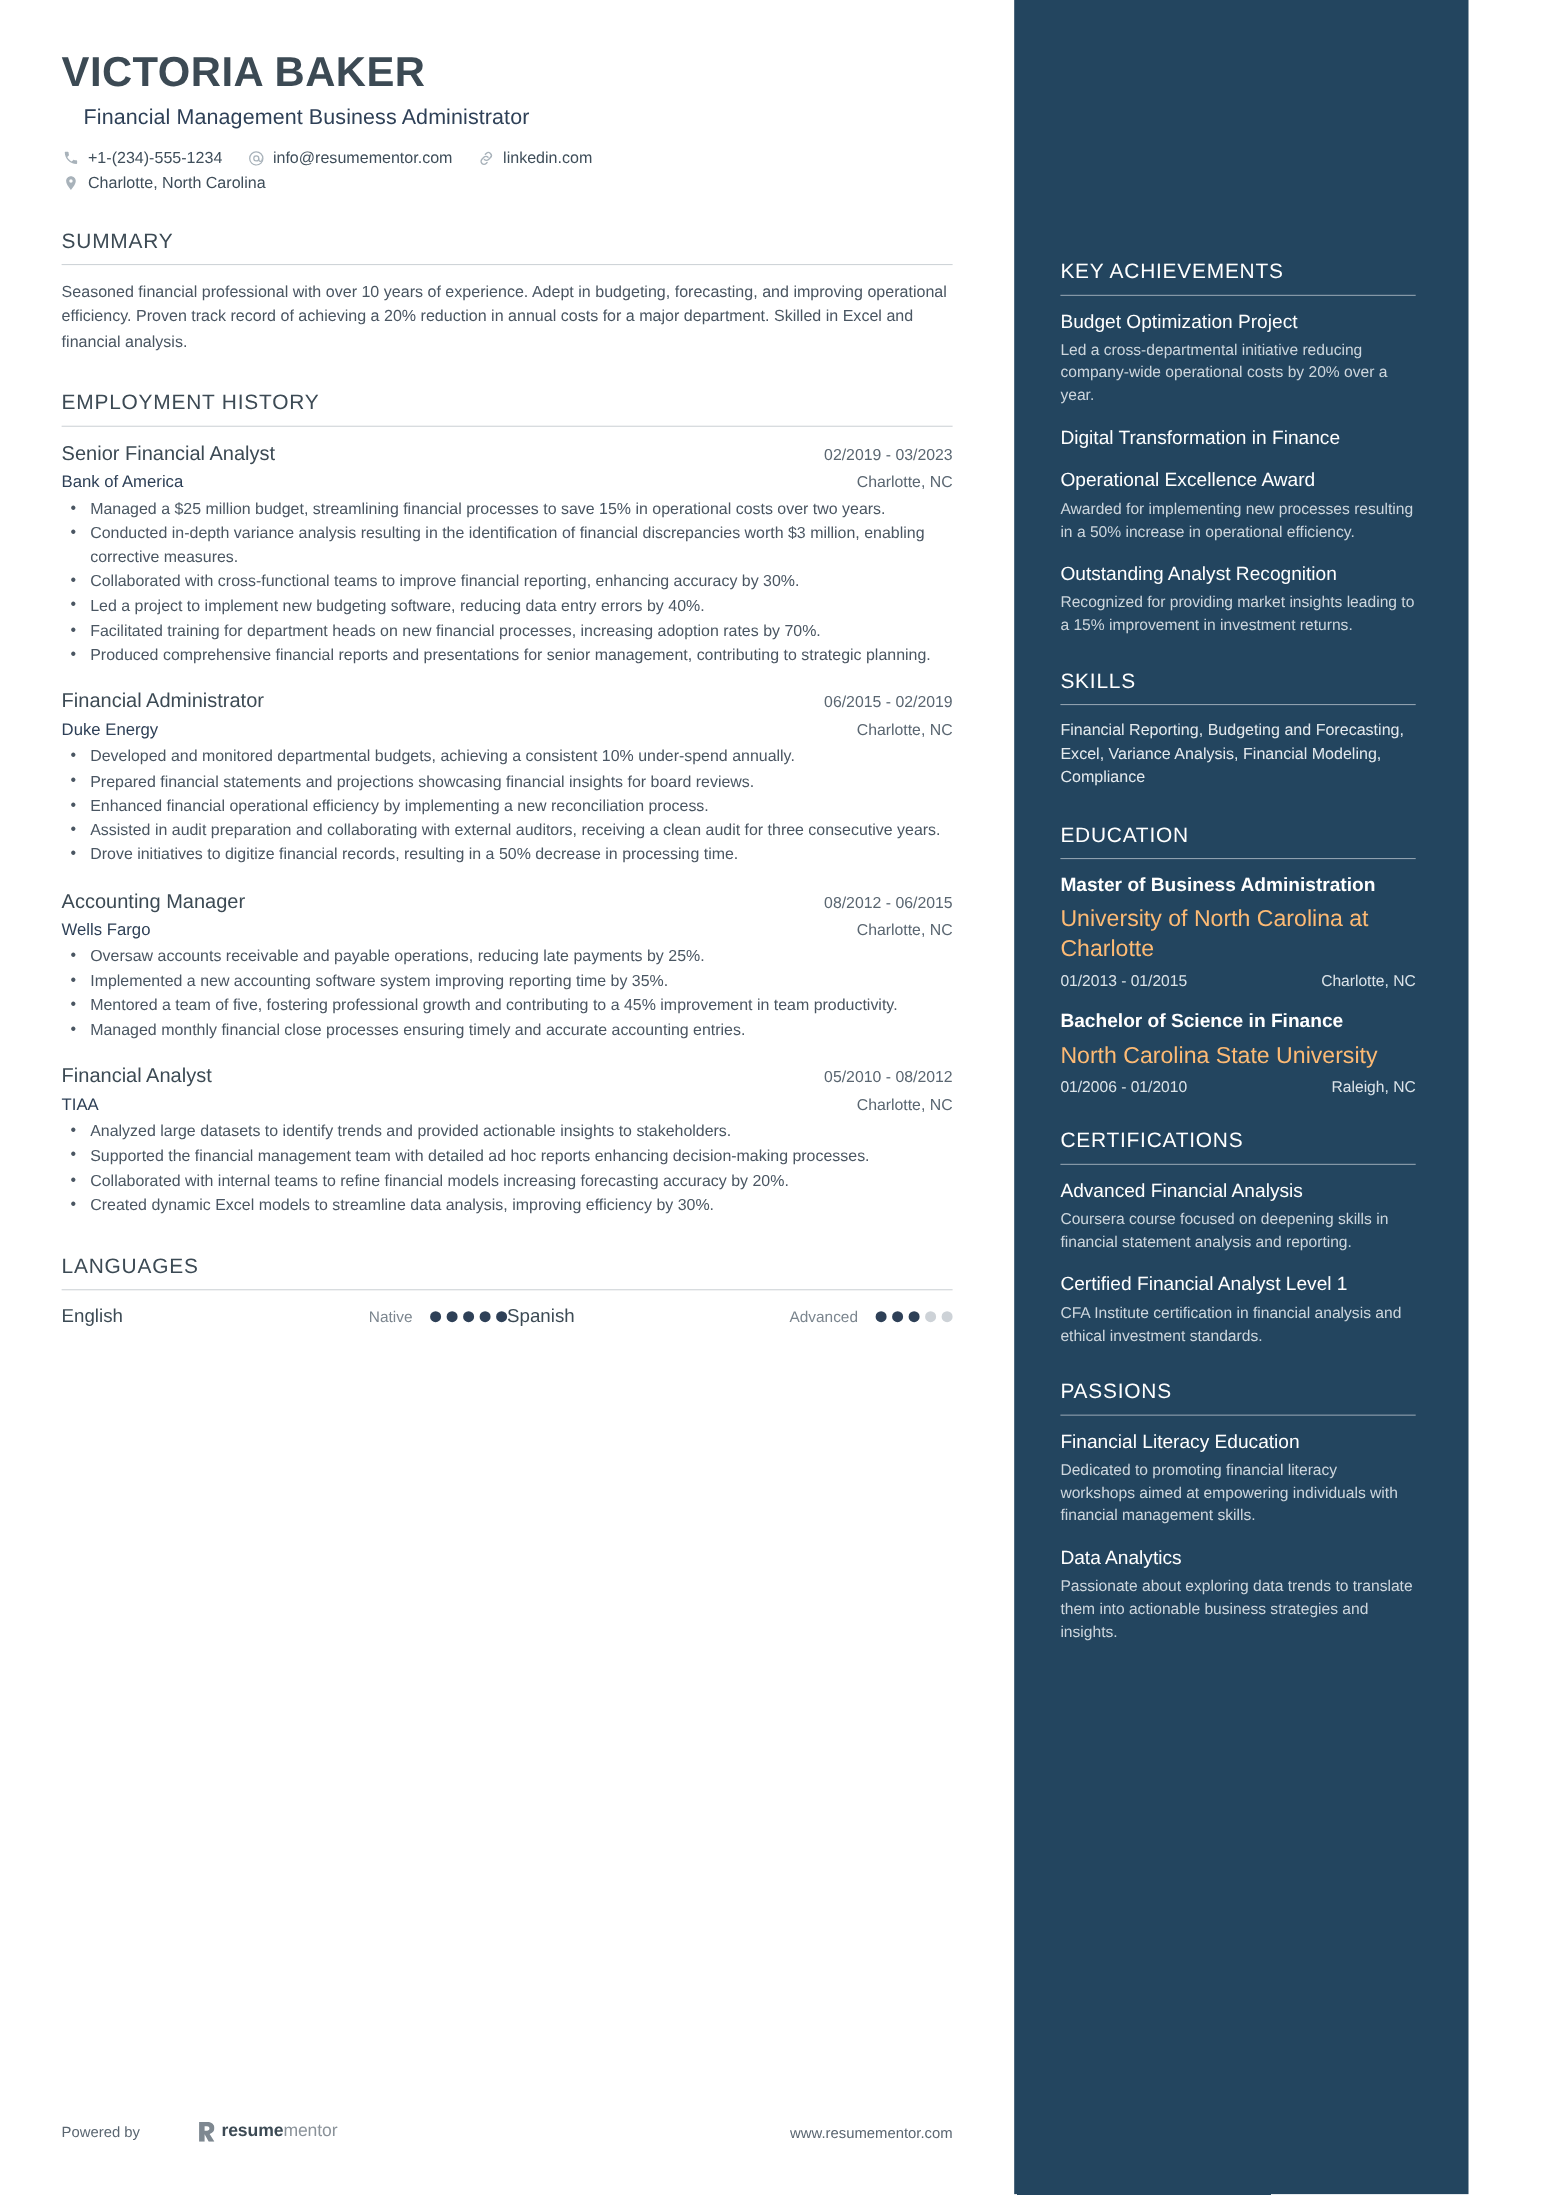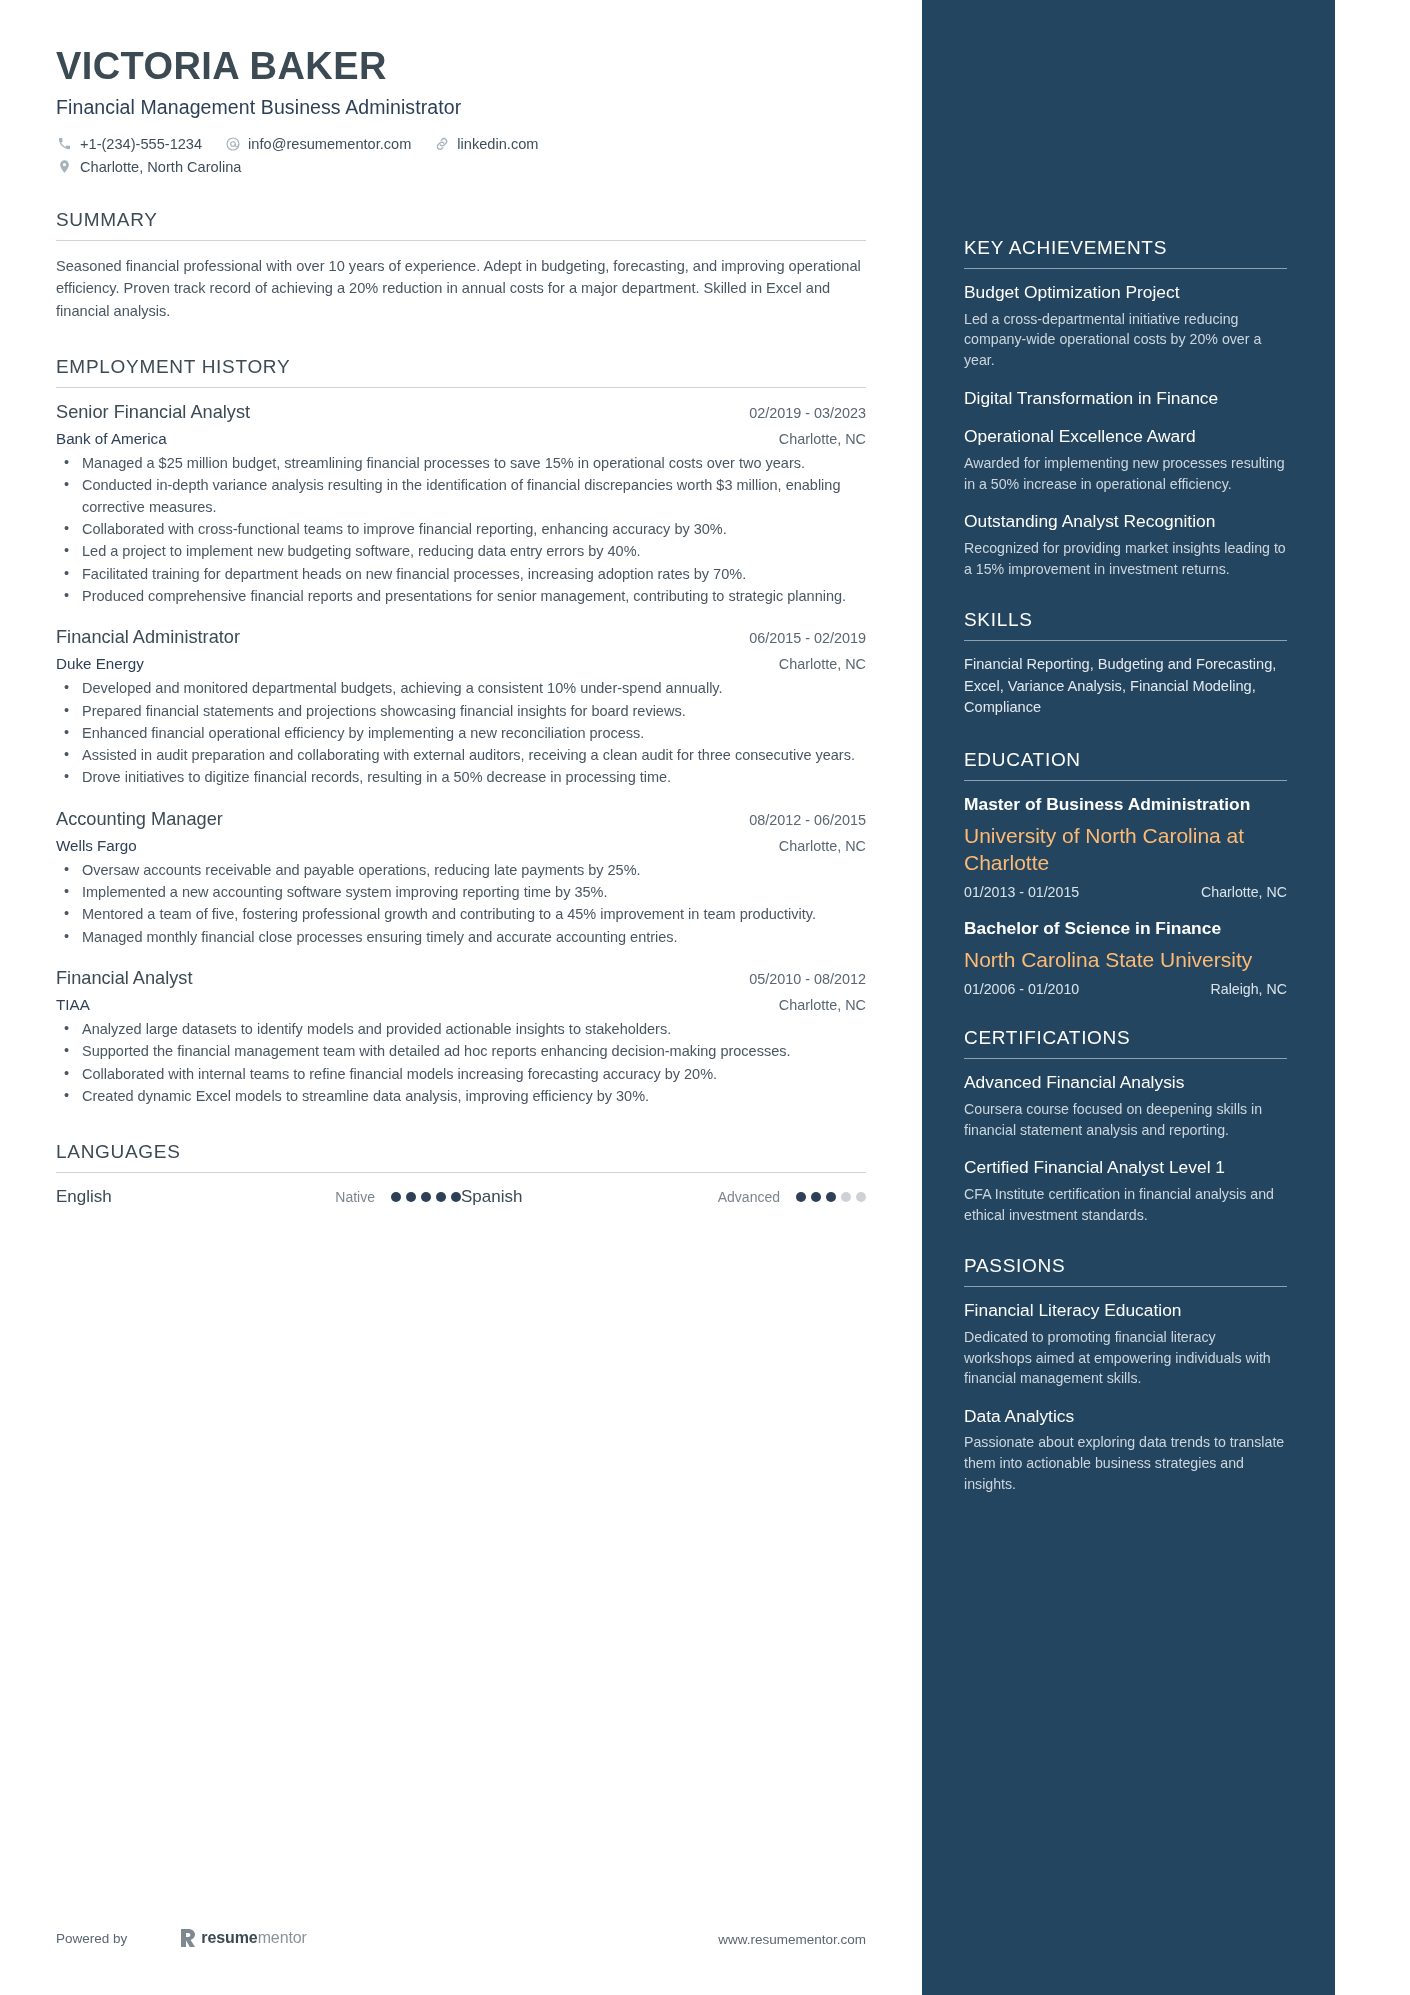--- a/index.html
+++ b/index.html
@@ -36,20 +36,21 @@
     line-height: 1.08;
     margin-bottom: 9px;
   }
 
   .job-title-head {
     font-size: 19.5px;
     color: #2e4057;
     font-weight: 400;
     margin-bottom: 16px;
     letter-spacing: 0.1px;
+    margin-left: 20px;
   }
 
   .contact-rows { font-size: 14.6px; color: #3f4e5a; }
   .contact-line {
     display: flex;
     align-items: center;
     flex-wrap: wrap;
     margin-bottom: 6px;
   }
   .contact-item {
@@ -379,21 +380,21 @@
           <div class="job">
             <div class="job-row">
               <div class="job-role">Financial Analyst</div>
               <div class="job-dates">05/2010 - 08/2012</div>
             </div>
             <div class="job-row2">
               <div class="job-company">TIAA</div>
               <div class="job-place">Charlotte, NC</div>
             </div>
             <ul class="bullets">
-              <li>Analyzed large datasets to identify models and provided actionable insights to stakeholders.</li>
+              <li>Analyzed large datasets to identify trends and provided actionable insights to stakeholders.</li>
               <li>Supported the financial management team with detailed ad hoc reports enhancing decision-making processes.</li>
               <li>Collaborated with internal teams to refine financial models increasing forecasting accuracy by 20%.</li>
               <li>Created dynamic Excel models to streamline data analysis, improving efficiency by 30%.</li>
             </ul>
           </div>
         </div>
     </div>
 
     <div class="sec">
       <div class="sec-title">LANGUAGES</div>

